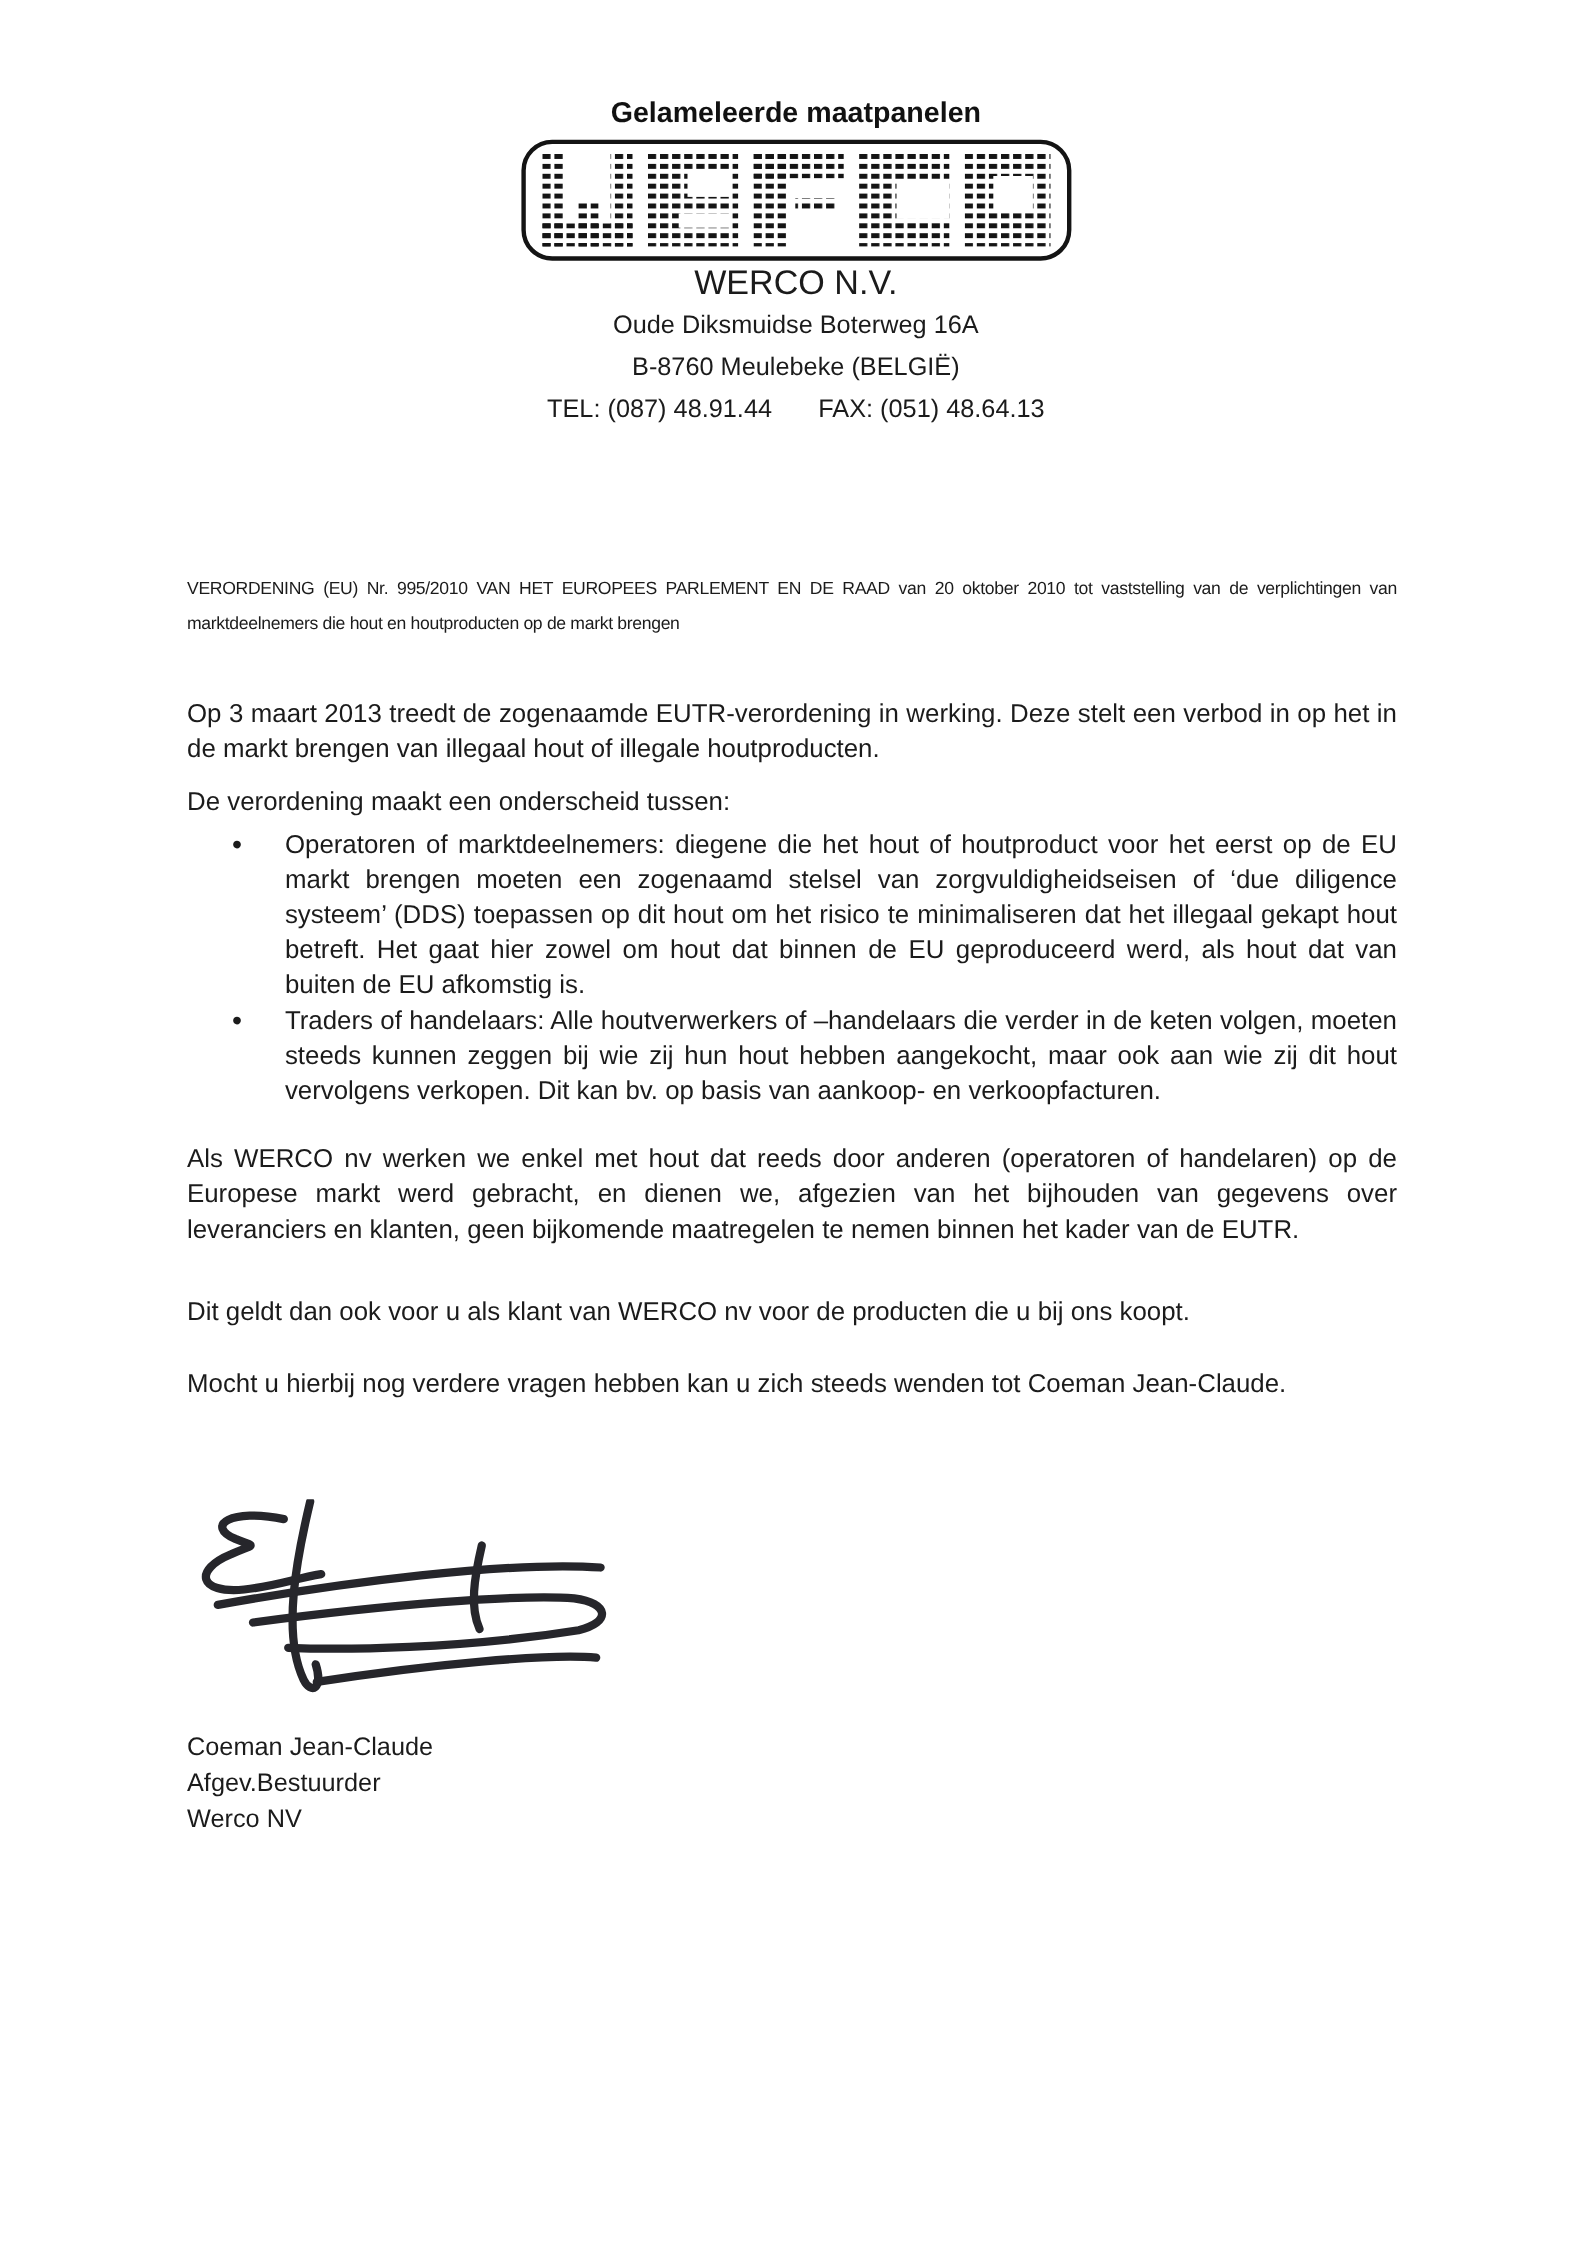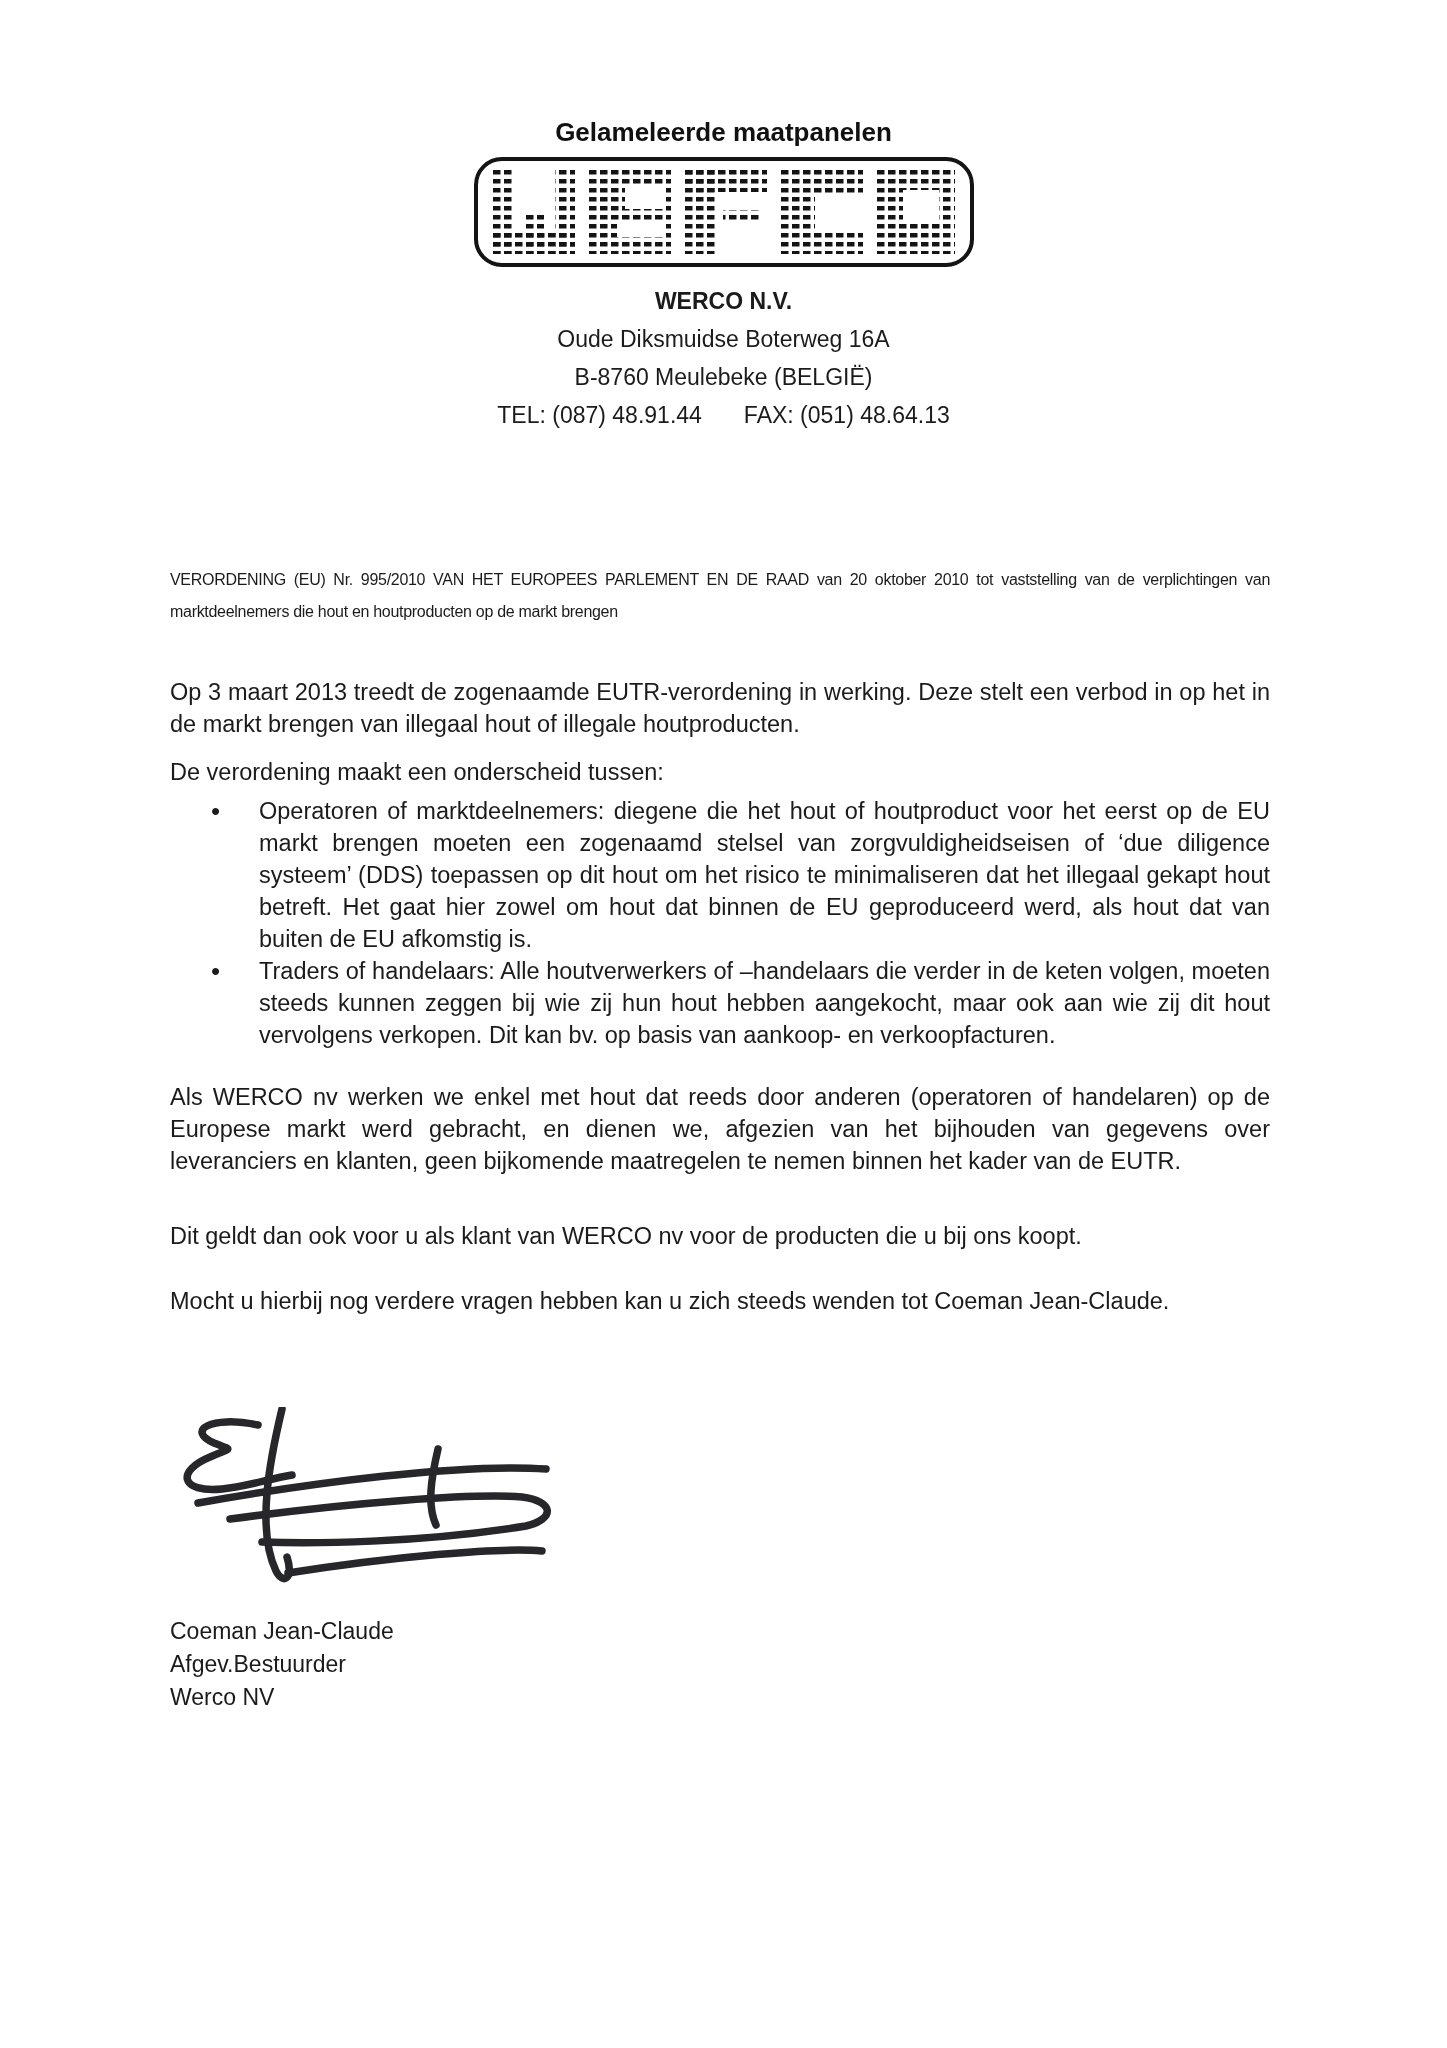--- a/index.html
+++ b/index.html
@@ -7,26 +7,26 @@
     position:relative;
     width:1447px; height:2048px;
     margin:0 auto;
     background:#ffffff;
     color:#1b1b1b;
     font-family:"Liberation Sans", sans-serif;
     overflow:hidden;
   }
 
   
-  .letterhead { padding-top:116px; text-align:center; }
+  .letterhead { padding-top:86px; text-align:center; }
   .tagline {
     font-size:26px; font-weight:bold; line-height:32px; color:#111;
   }
   .logo-wrap { margin:8px auto 0 auto; width:502px; height:112px; }
-  .company-name { margin-top:14px; font-size:23px; line-height:38px;font-weight:bold; }
+  .company-name { font-size:31px; line-height:38px; }
   .addr-line   { font-size:23px; line-height:38px; }
   .contact-line{ font-size:23px; line-height:38px; }
   .contact-line .tel { margin-right:42px; }
 
   
   .content { margin:0 177px 0 170px; }
   .reg-heading {
     margin-top:130px;
     font-size:16px; font-weight:normal; line-height:32px;
     letter-spacing:-0.3px;

